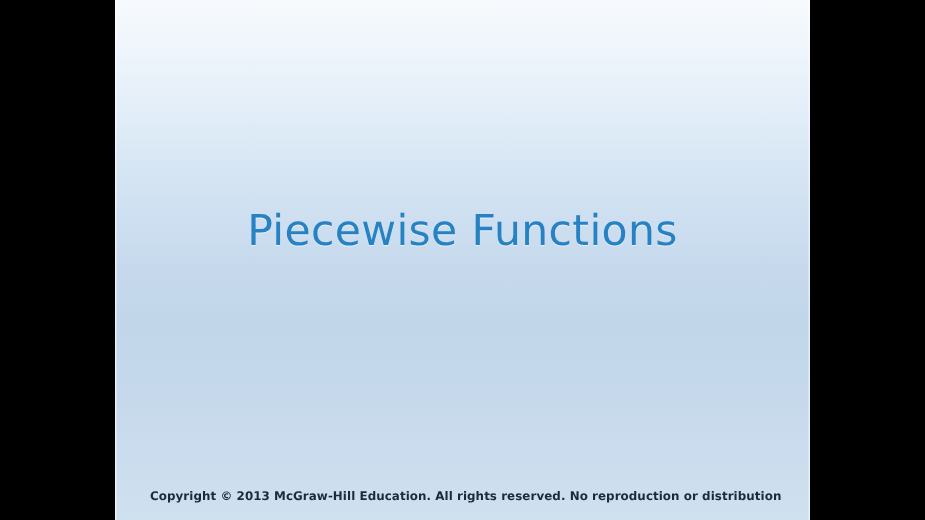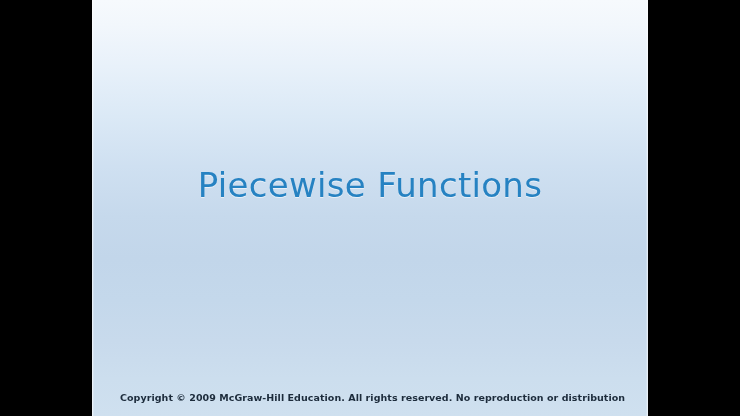--- a/index.html
+++ b/index.html
@@ -118,17 +118,17 @@
 
   <div class="letterbox" id="letterbox-left"></div>
 
   <div class="letterbox" id="letterbox-right"></div>
 
   <div id="slide">
 
     <div id="slide-title">Piecewise Functions</div>
 
     <div id="copyright">
-      <span class="cw-line">Copyright © 2009 McGraw-Hill Education. All rights reserved. No reproduction or distribution</span>
+      <span class="cw-line">Copyright © 2013 McGraw-Hill Education. All rights reserved. No reproduction or distribution</span>
     </div>
 
   </div>
 </div>
 
 </body></html>

